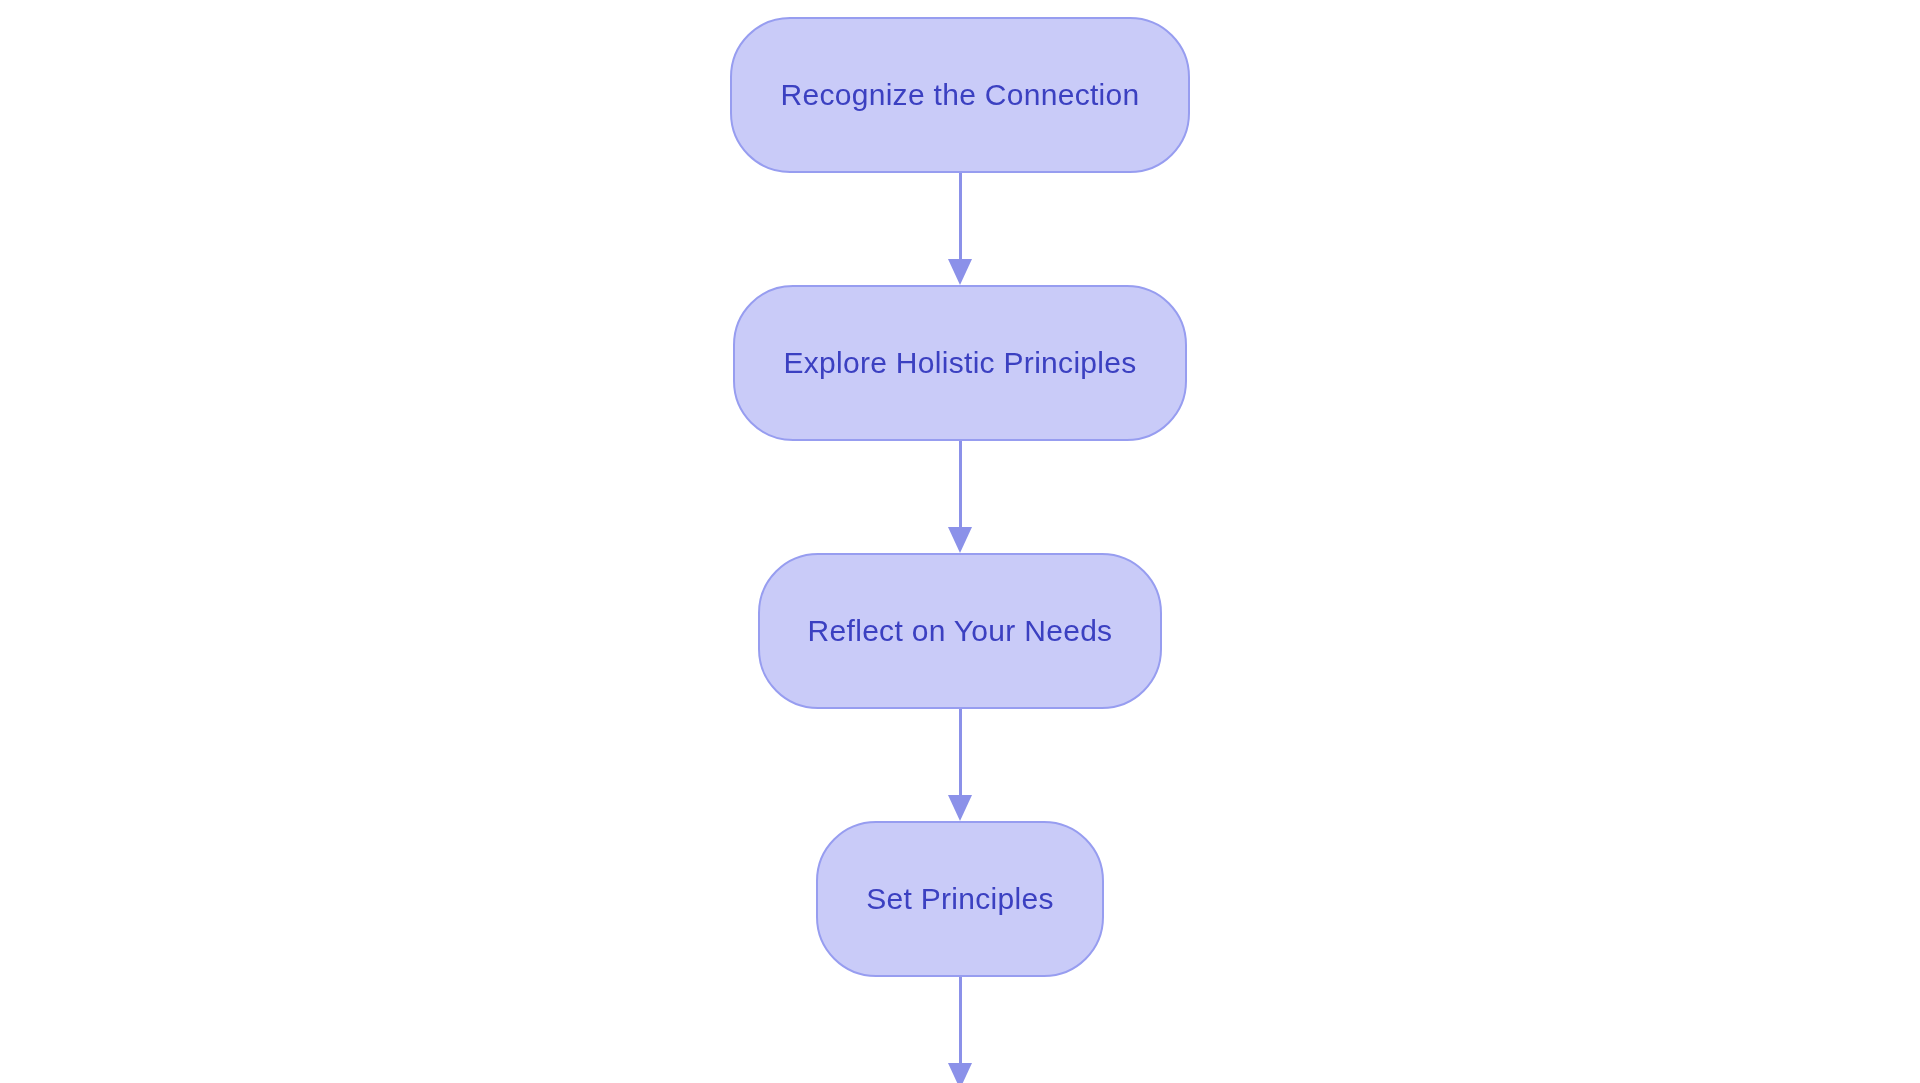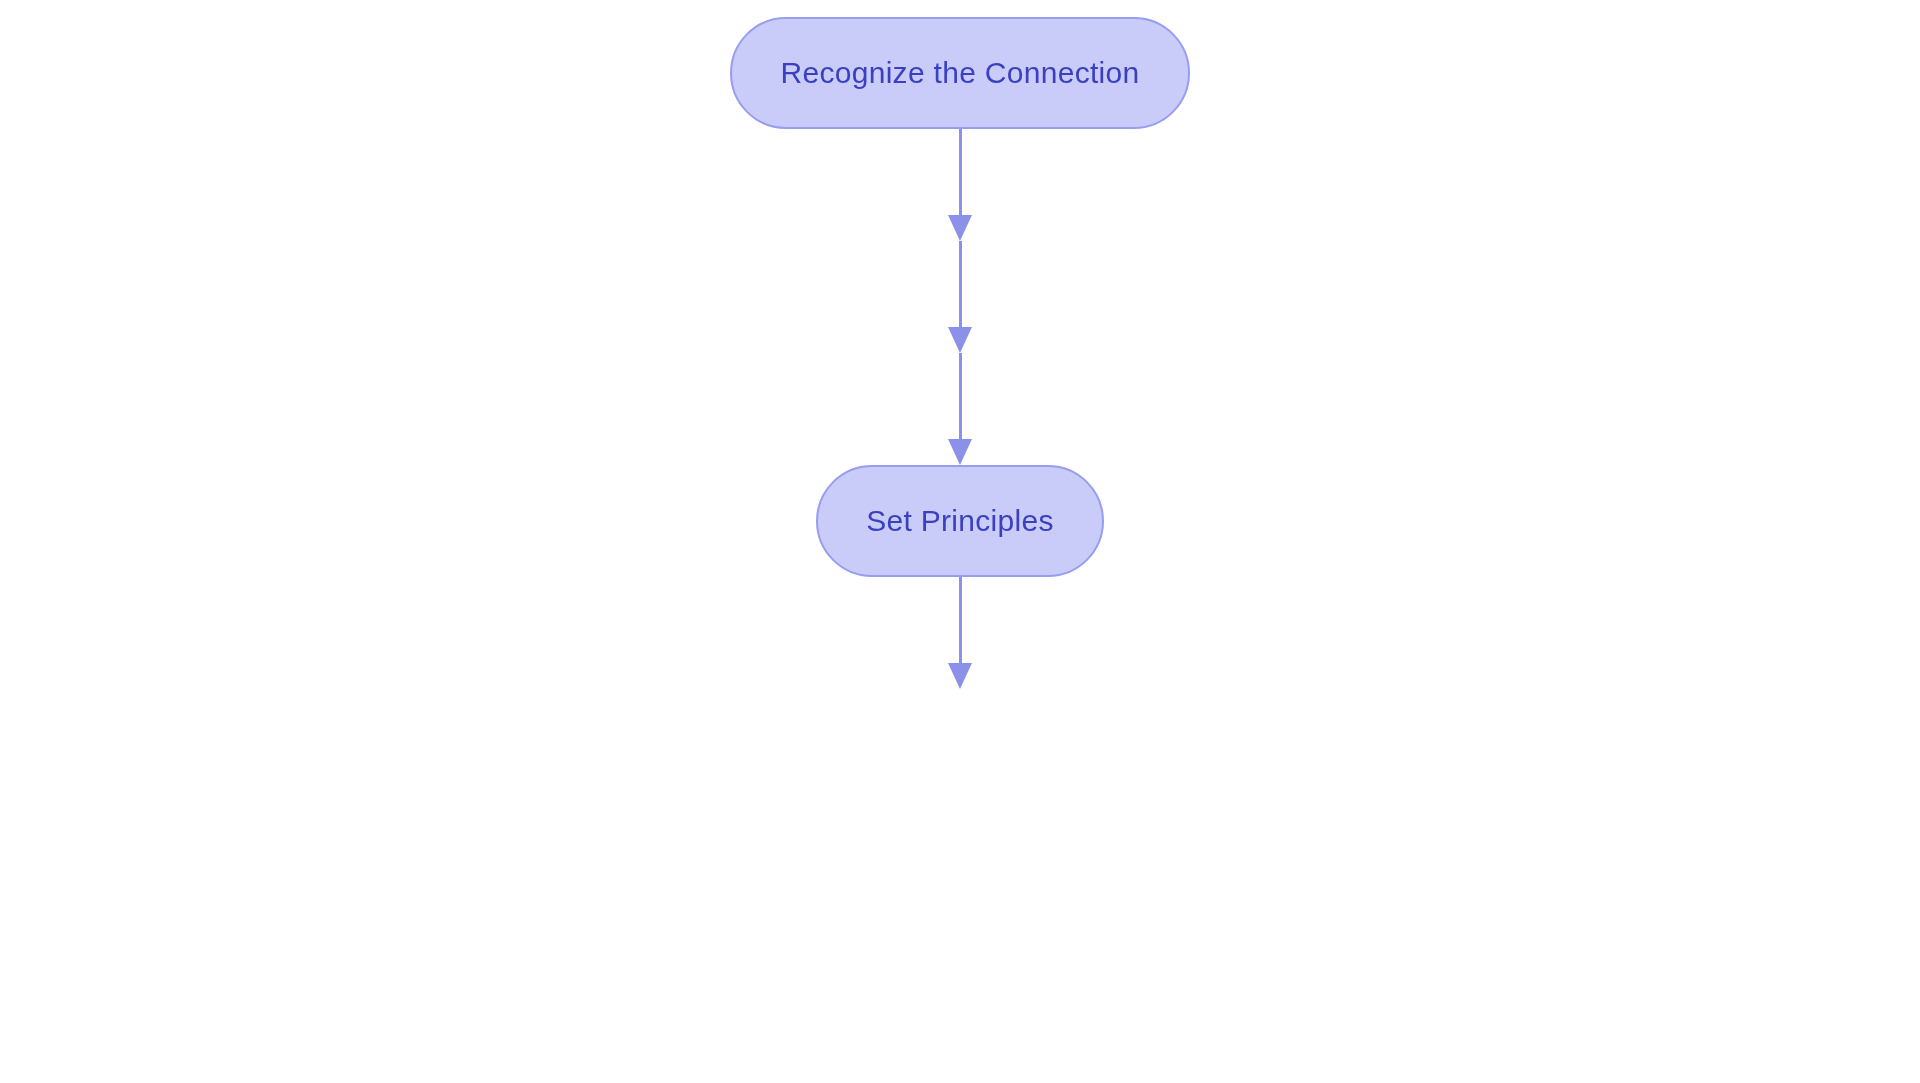--- a/index.html
+++ b/index.html
@@ -23,21 +23,21 @@
     position: relative;
   }
   .flow {
     width: 100%;
     display: flex;
     flex-direction: column;
     align-items: center;
     padding-top: 17px;
   }
   .node {
-    height: 112px;
+    height: 156px;
     padding: 0 48px;
     display: flex;
     align-items: center;
     justify-content: center;
     background: var(--node-fill);
     border: 2px solid var(--node-border);
     border-radius: 60px;
     flex: 0 0 auto;
   }
   .node-label {
@@ -76,26 +76,32 @@
 
     <div class="node">
       <span class="node-label">Recognize the Connection</span>
     </div>
 
     <div class="connector">
       <div class="line"></div>
       <div class="head"></div>
     </div>
 
+    <div class="node">
+      <span class="node-label">Explore Holistic Principles</span>
+    </div>
 
     <div class="connector">
       <div class="line"></div>
       <div class="head"></div>
     </div>
 
+    <div class="node">
+      <span class="node-label">Reflect on Your Needs</span>
+    </div>
 
     <div class="connector">
       <div class="line"></div>
       <div class="head"></div>
     </div>
 
     <div class="node">
       <span class="node-label">Set Principles</span>
     </div>
 

